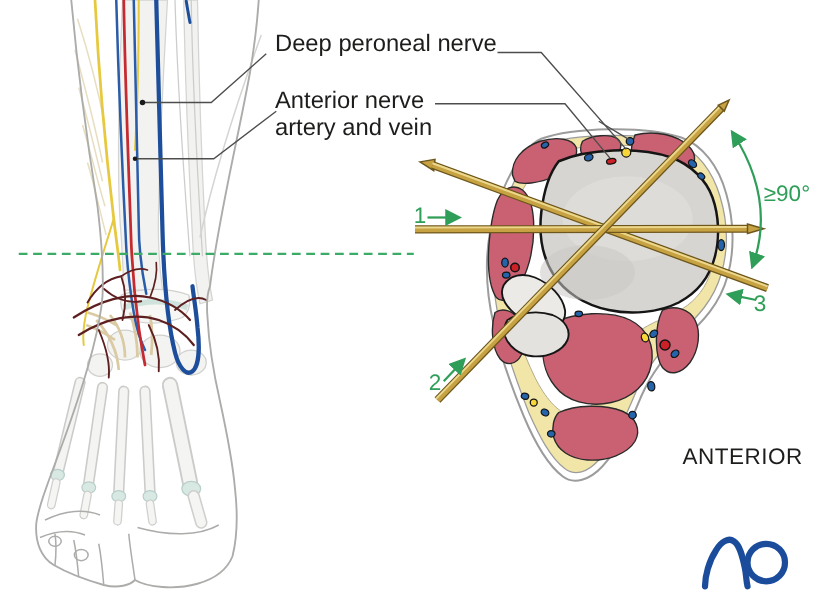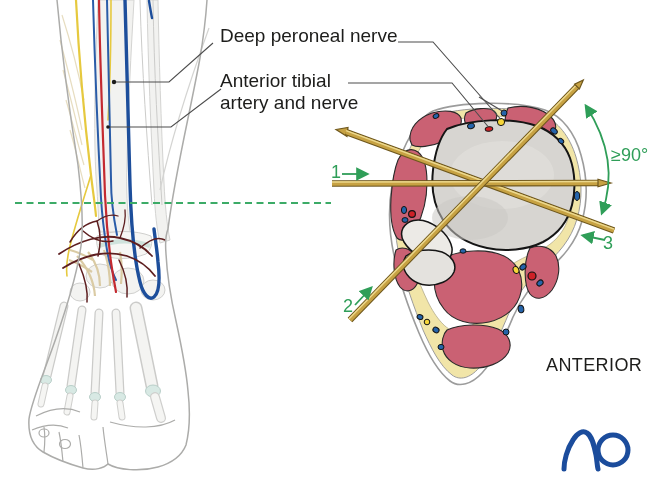--- a/index.html
+++ b/index.html
@@ -224,20 +224,20 @@
     <path d="M586,106 Q621,160 602,213" marker-start="url(#ah)" marker-end="url(#ah)"></path>
   </g>
 
   <g stroke="#1b4c9c" stroke-width="5" fill="none" stroke-linecap="round" aria-label="AO">
     <path d="M564,469 C564,461 567,449 573,440 C577,433 583,430 587,433 C592,436 594,445 596,455 C597,460 597,465 598,469"></path>
     <circle cx="613" cy="450" r="15"></circle>
   </g>
 </svg>
 
   <div class="lbl" style="left:220px;top:26px">Deep peroneal nerve</div>
-  <div class="lbl" style="left:220px;top:71px">Anterior tibial</div>
-  <div class="lbl" style="left:220px;top:93px">artery and nerve</div>
+  <div class="lbl" style="left:220px;top:71px">Anterior nerve</div>
+  <div class="lbl" style="left:220px;top:93px">artery and vein</div>
   <div class="lbl caps" style="left:546px;top:356px">ANTERIOR</div>
   <div class="lbl green" style="left:611px;top:146px">≥90°</div>
   <div class="lbl green" style="left:331px;top:163px">1</div>
   <div class="lbl green" style="left:343px;top:297px">2</div>
   <div class="lbl green" style="left:603px;top:234px">3</div>
 </div>
 
 </body></html>

